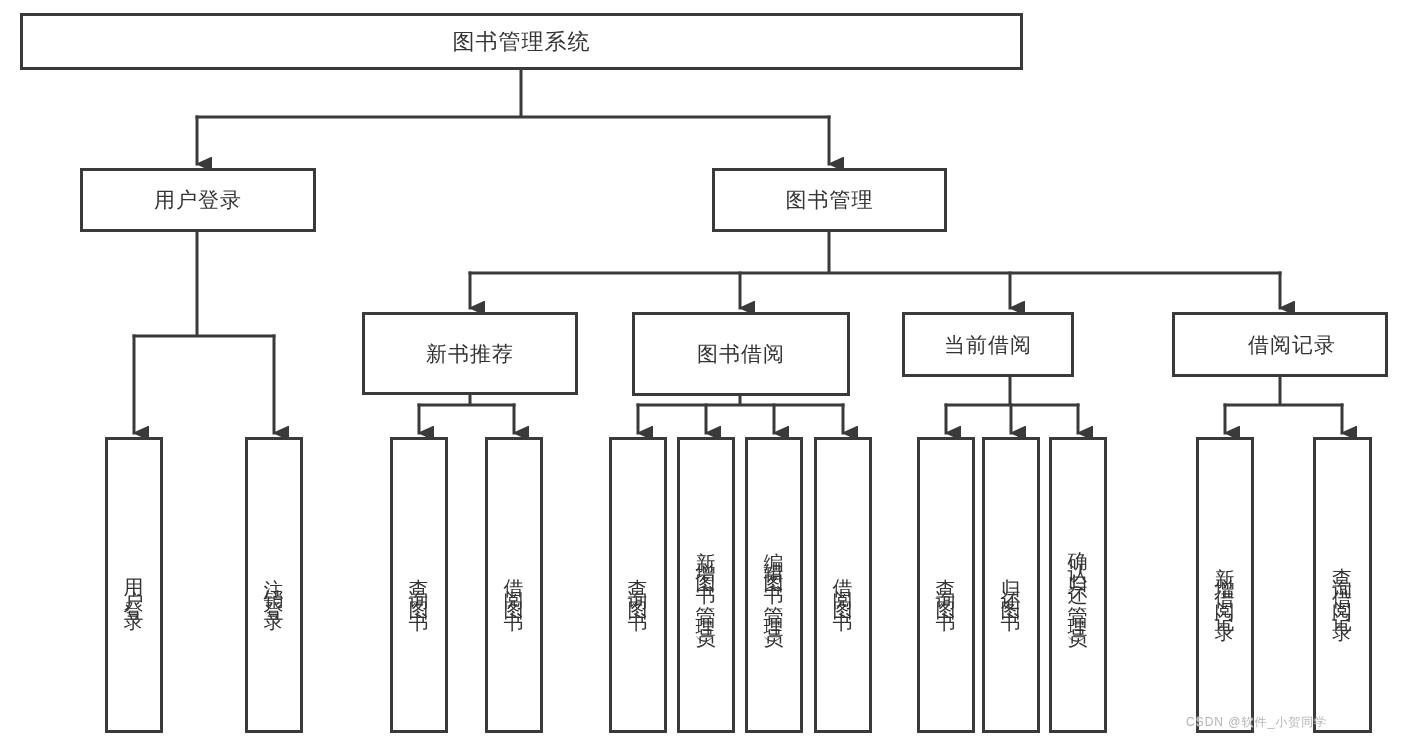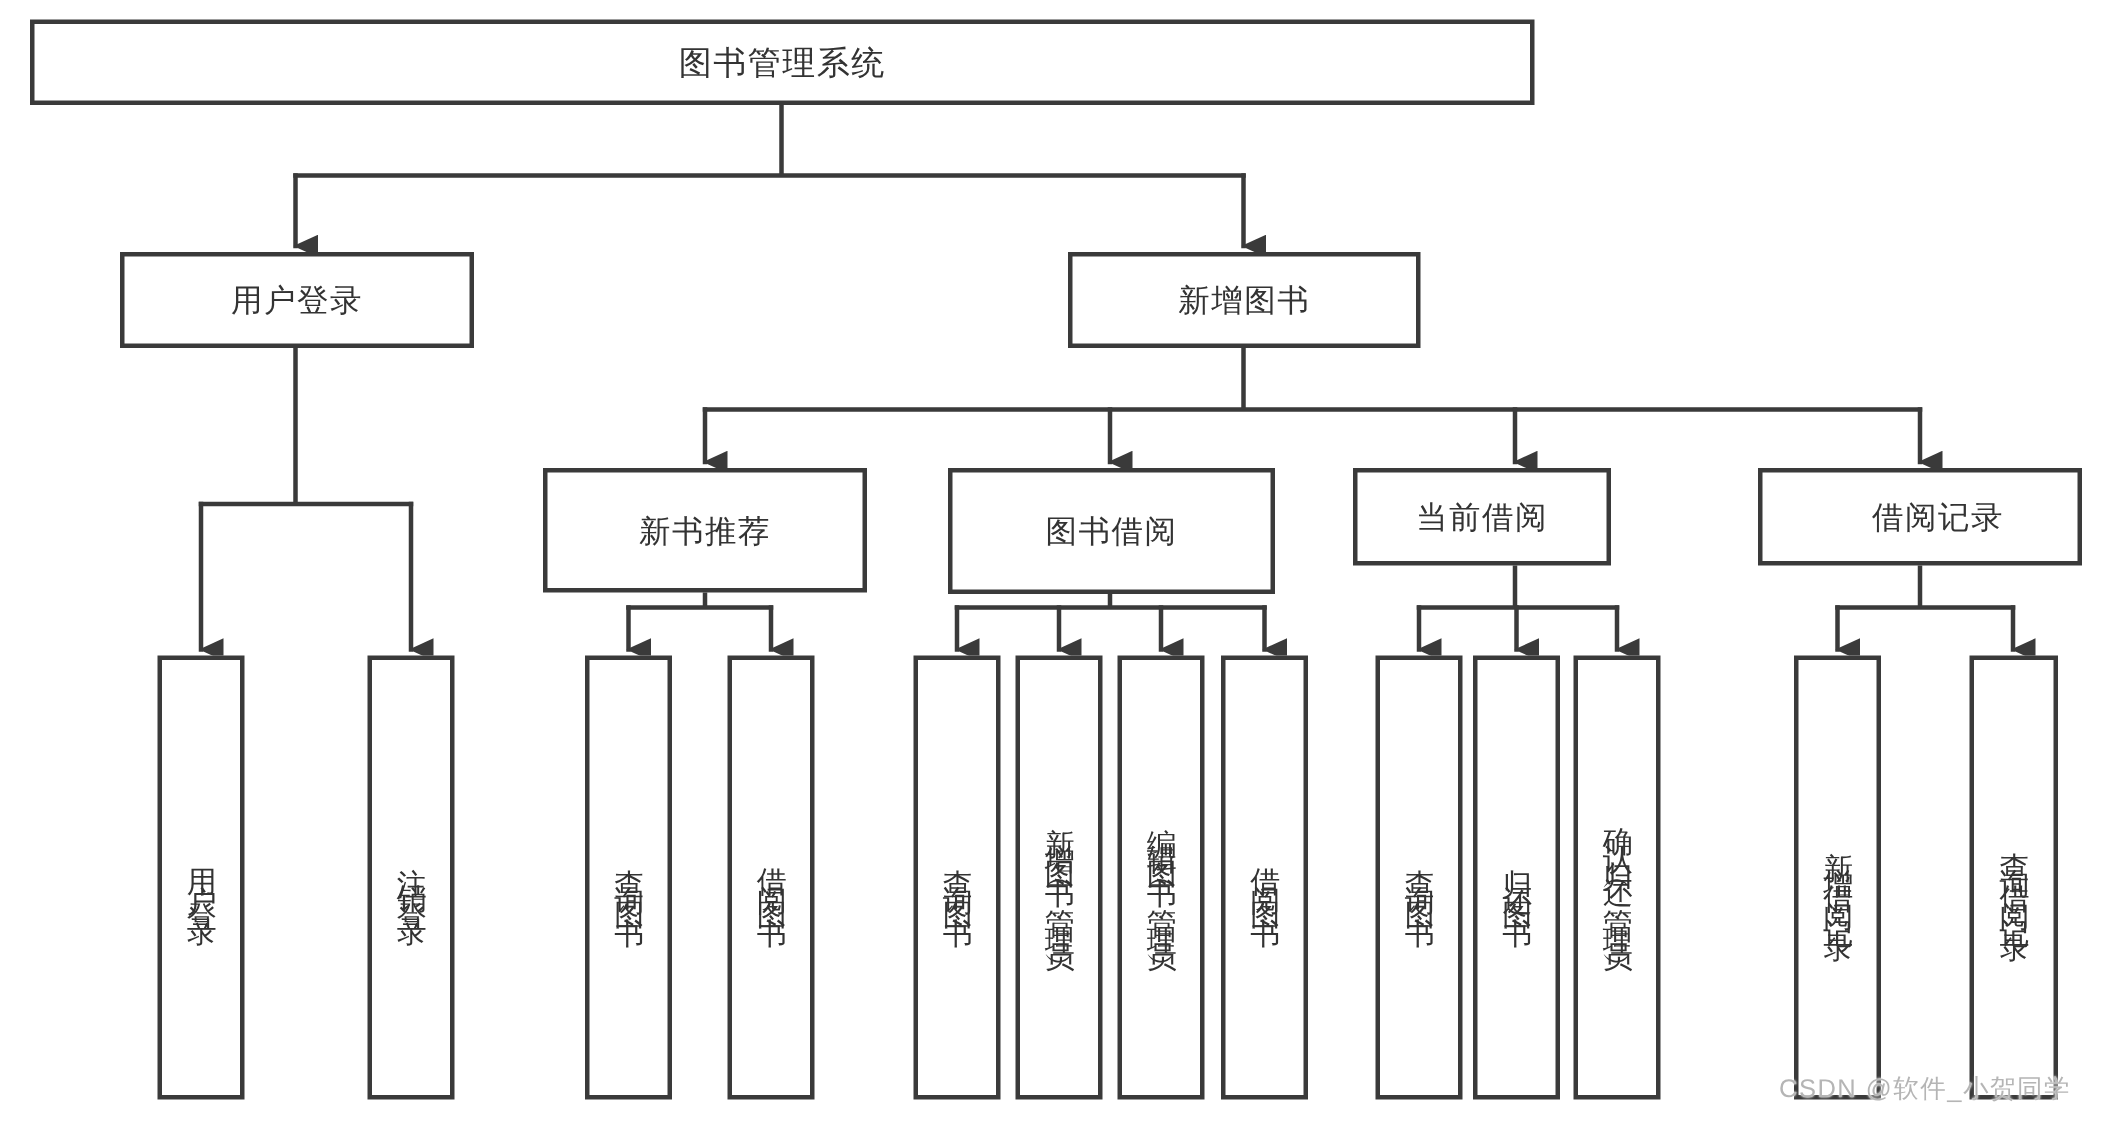--- a/index.html
+++ b/index.html
@@ -30,21 +30,21 @@
     font-size: 20px;
     letter-spacing: 11px;
     line-height: 1;
     padding: 6px 0;
   }
   #connectors { position: absolute; left: 0; top: 0; }
   .watermark {
     position: absolute;
     left: 1186px;
     top: 714px;
-    font-size: 17px;
+    font-size: 12px;
     color: #b5b5b5;
     letter-spacing: 1px;
     text-shadow: 0 0 2px #ffffff, 0 0 1px #ffffff;
     white-space: nowrap;
   }
 </style>
 </head>
 <body>
 
 <div id="canvas">
@@ -88,21 +88,21 @@
 
       <path d="M1280 377 V405 M1225 405 H1342"></path>
       <line x1="1225" y1="405" x2="1225" y2="433" marker-end="url(#arw)"></line>
       <line x1="1342" y1="405" x2="1342" y2="433" marker-end="url(#arw)"></line>
     </g>
   </svg>
 
   <div class="box h-box root-box" style="left:20px; top:13px; width:1003px; height:57px;">图书管理系统</div>
 
   <div class="box h-box" style="left:80px; top:168px; width:236px; height:64px;">用户登录</div>
-  <div class="box h-box" style="left:712px; top:168px; width:235px; height:64px;">新增图书</div>
+  <div class="box h-box" style="left:712px; top:168px; width:235px; height:64px;">图书管理</div>
 
   <div class="box h-box" style="left:362px; top:312px; width:216px; height:83px;">新书推荐</div>
   <div class="box h-box" style="left:632px; top:312px; width:218px; height:84px;">图书借阅</div>
   <div class="box h-box" style="left:902px; top:312px; width:172px; height:65px;">当前借阅</div>
   <div class="box h-box" style="left:1172px; top:312px; width:216px; height:65px;padding-left:24px;">借阅记录</div>
 
   <div class="box v-box" style="left:105px; top:437px; width:58px; height:296px;">用户登录</div>
   <div class="box v-box" style="left:245px; top:437px; width:58px; height:296px;">注销登录</div>
 
   <div class="box v-box" style="left:390px; top:437px; width:58px; height:296px;">查询图书</div>

